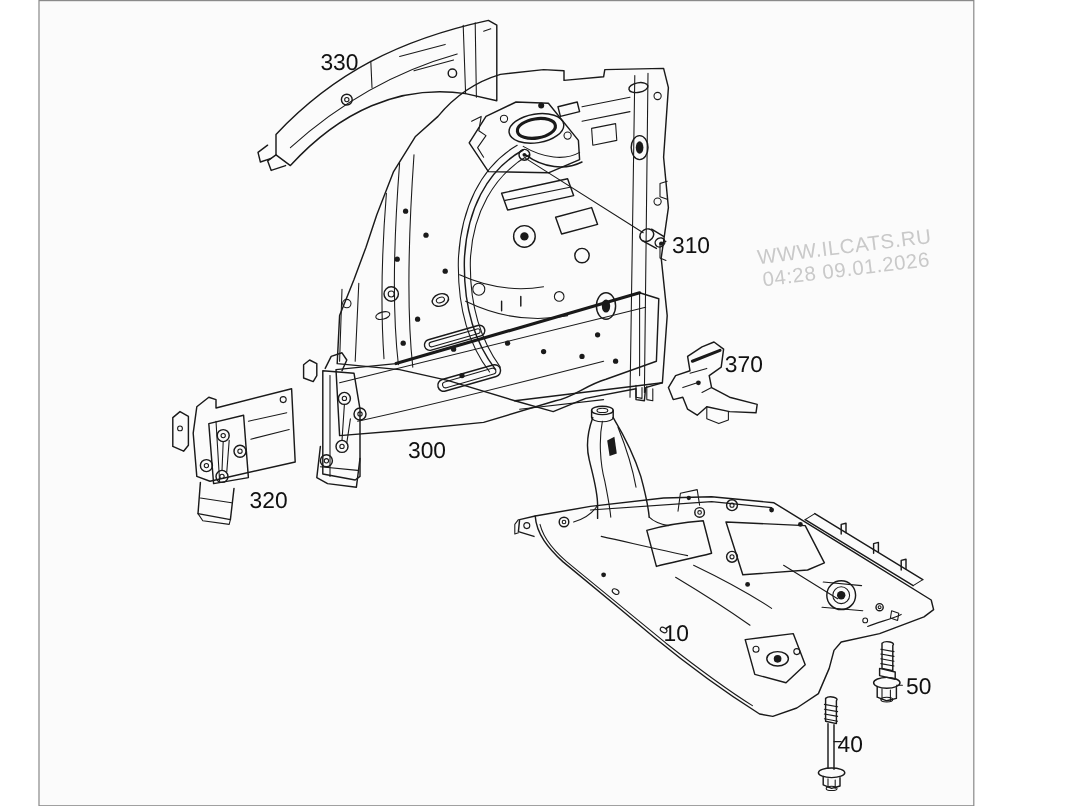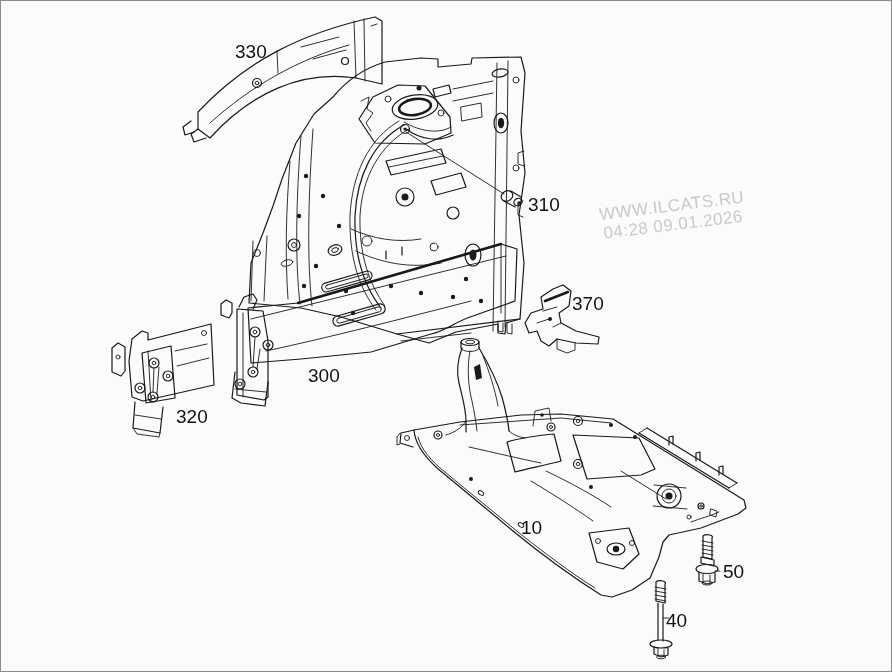--- a/index.html
+++ b/index.html
@@ -1,23 +1,24 @@
 <!DOCTYPE html>
 <html><head>
 <meta charset="utf-8">
 <style>
   html,body{margin:0;padding:0;background:#ffffff;}
   .canvas{
     position:relative;
-    width:892px;height:672px;
+    width:780px;height:672px;
     box-sizing:border-box;
     background:#fbfbfb;
     border:1px solid #8a8a8a;
     overflow:hidden;
     font-family:"Liberation Sans", sans-serif;
+    margin-left:32px;
   }
   svg{display:block;}
   .ln{fill:none;stroke:#1a1a1a;stroke-width:1.2;stroke-linecap:round;stroke-linejoin:round;}
   .thin{fill:none;stroke:#1a1a1a;stroke-width:0.9;stroke-linecap:round;stroke-linejoin:round;}
   .thick{fill:none;stroke:#1a1a1a;stroke-width:2.6;stroke-linecap:round;stroke-linejoin:round;}
   .fill{fill:#1a1a1a;stroke:none;}
   .label{fill:#111111;font-size:19px;font-family:"Liberation Sans", sans-serif;}
   .wm{fill:#c9c9c9;font-size:17px;letter-spacing:0.5px;font-family:"Liberation Sans", sans-serif;}
 </style>
 </head>

